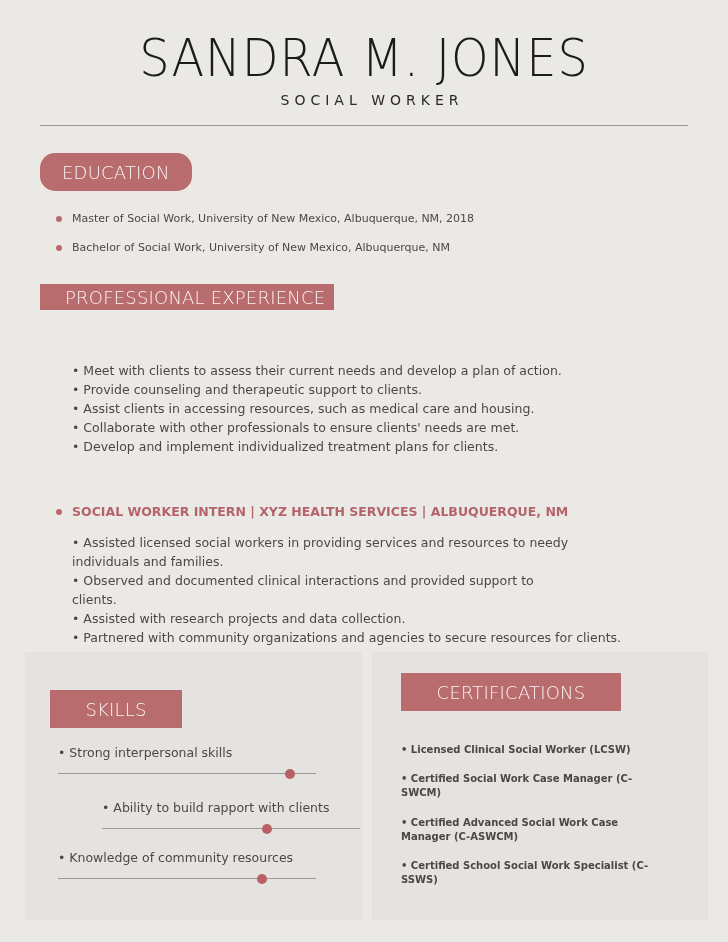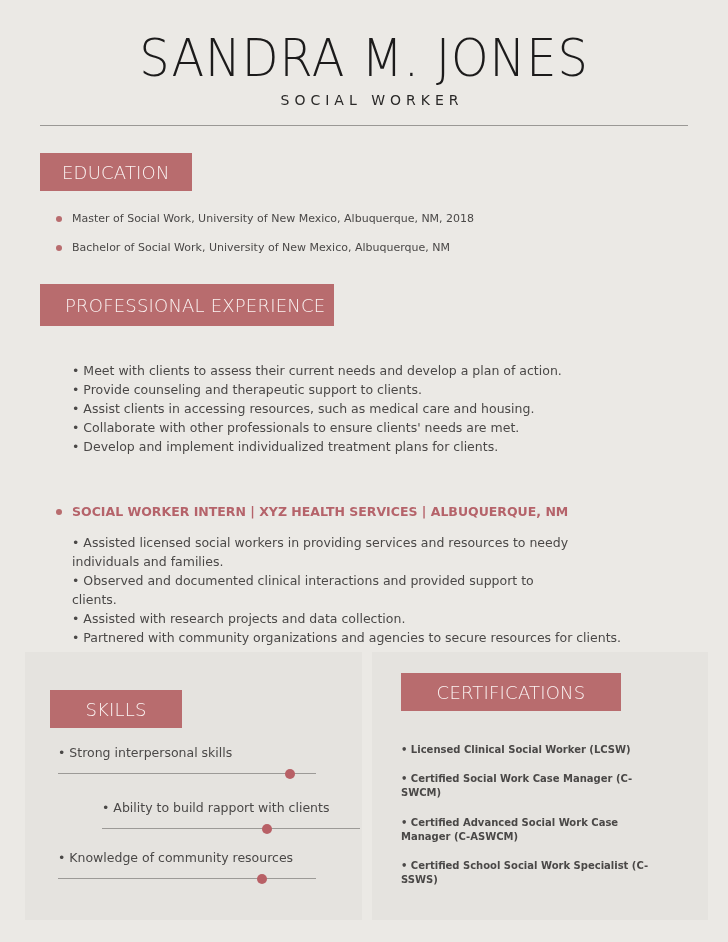--- a/index.html
+++ b/index.html
@@ -26,22 +26,22 @@
   }
   .divider {
     position: absolute; top: 125px; left: 40px; width: 648px;
     height: 1px; background: #9a9895;
   }
   .sec-header {
     position: absolute; background: #b86c6e; color: #fbf3f2;
     font-size: 18px; font-weight: 300; display: flex; align-items: center;
     letter-spacing: 0.2px;
   }
-  .edu-header { left: 40px; top: 153px; width: 152px; height: 38px; padding-left: 22px; }
-  .exp-header { left: 40px; top: 284px; width: 294px; height: 42px; padding-left: 25px; text-align: center; }
+  .edu-header { left: 40px; top: 153px; width: 152px; height: 38px; padding-left: 22px; border-radius: 15px; }
+  .exp-header { left: 40px; top: 284px; width: 294px; height: 26px; padding-left: 25px; text-align: center; }
   .edu-list { position: absolute; left: 56px; top: 210px; }
   .edu-item { position: relative; padding-left: 16px; font-size: 11px; height: 29px; line-height: 18px; color: #4a4847; }
   .dot { position: absolute; left: 0; top: 6px; width: 6px; height: 6px; border-radius: 50%; background: #b86c6e; }
   .job { position: absolute; left: 56px; }
   .job-title { position: relative; padding-left: 16px; font-size: 12.5px; font-weight: bold; color: #b5636a; line-height: 18px; }
   .job-title .dot { top: 6px; }
   .job-bullets { margin-left: 16px; margin-top: 12px; font-size: 12.5px; line-height: 19px; color: #4a4847; width: 560px; }
   .panel {
     position: absolute; top: 652px; height: 268px; background: #e5e3df;
   }

